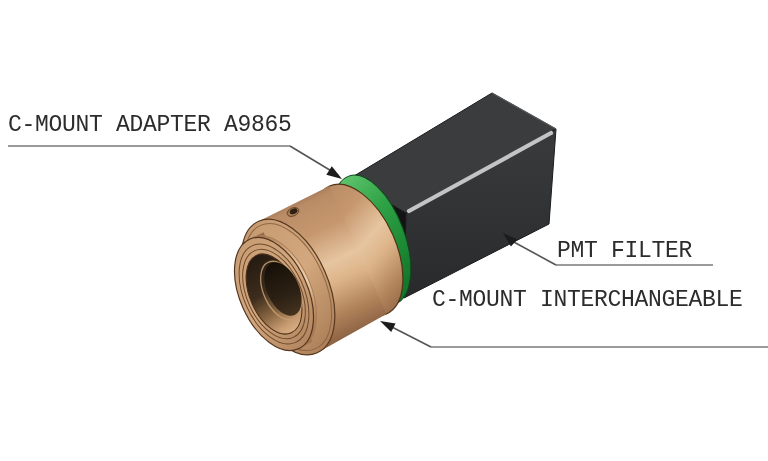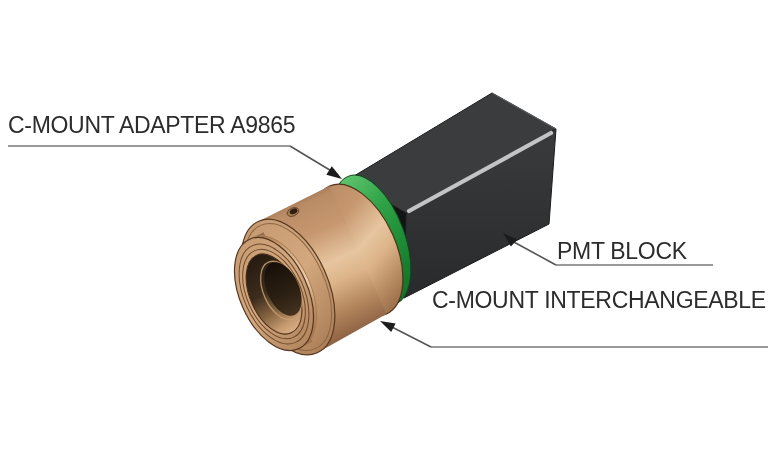--- a/index.html
+++ b/index.html
@@ -1,21 +1,21 @@
 <!DOCTYPE html>
 <html><head>
 <meta charset="utf-8">
 <style>
   html,body{margin:0;padding:0;background:#ffffff;}
   .canvas{
     position:relative;
     width:768px;height:461px;
     background:#ffffff;
     overflow:hidden;
-    font-family:Liberation Sans, sans-serif;
+    font-family:Liberation Mono, monospace;
   }
   .canvas svg{position:absolute;left:0;top:0;}
   .callout{
     position:absolute;
     color:#2c2c2c;
     font-size:23px;
     line-height:26px;
     letter-spacing:-0.3px;
     white-space:nowrap;
   }
@@ -120,19 +120,19 @@
       <polygon points="503,233 517.3,239.4 510.9,246.5" fill="#1c1c1c"></polygon>
 
       <line x1="431" y1="347" x2="768" y2="347" stroke="#9a9a9a" stroke-width="2"></line>
       <line x1="431" y1="347" x2="388" y2="325" stroke="#555555" stroke-width="1.6"></line>
       <polygon points="380,321 395.6,323.5 391.2,332.1" fill="#1c1c1c"></polygon>
     </g>
   </svg>
 
   <div class="callout" style="left:8px;top:112px;">C-MOUNT ADAPTER A9865</div>
 
-  <div class="callout" style="left:557px;top:238px;">PMT BLOCK</div>
+  <div class="callout" style="left:557px;top:238px;">PMT FILTER</div>
 
   <div class="callout two-line" style="left:432px;top:286px;">
     <div>C-MOUNT INTERCHANGEABLE</div>
   </div>
 
 </div>
 
 </body></html>

